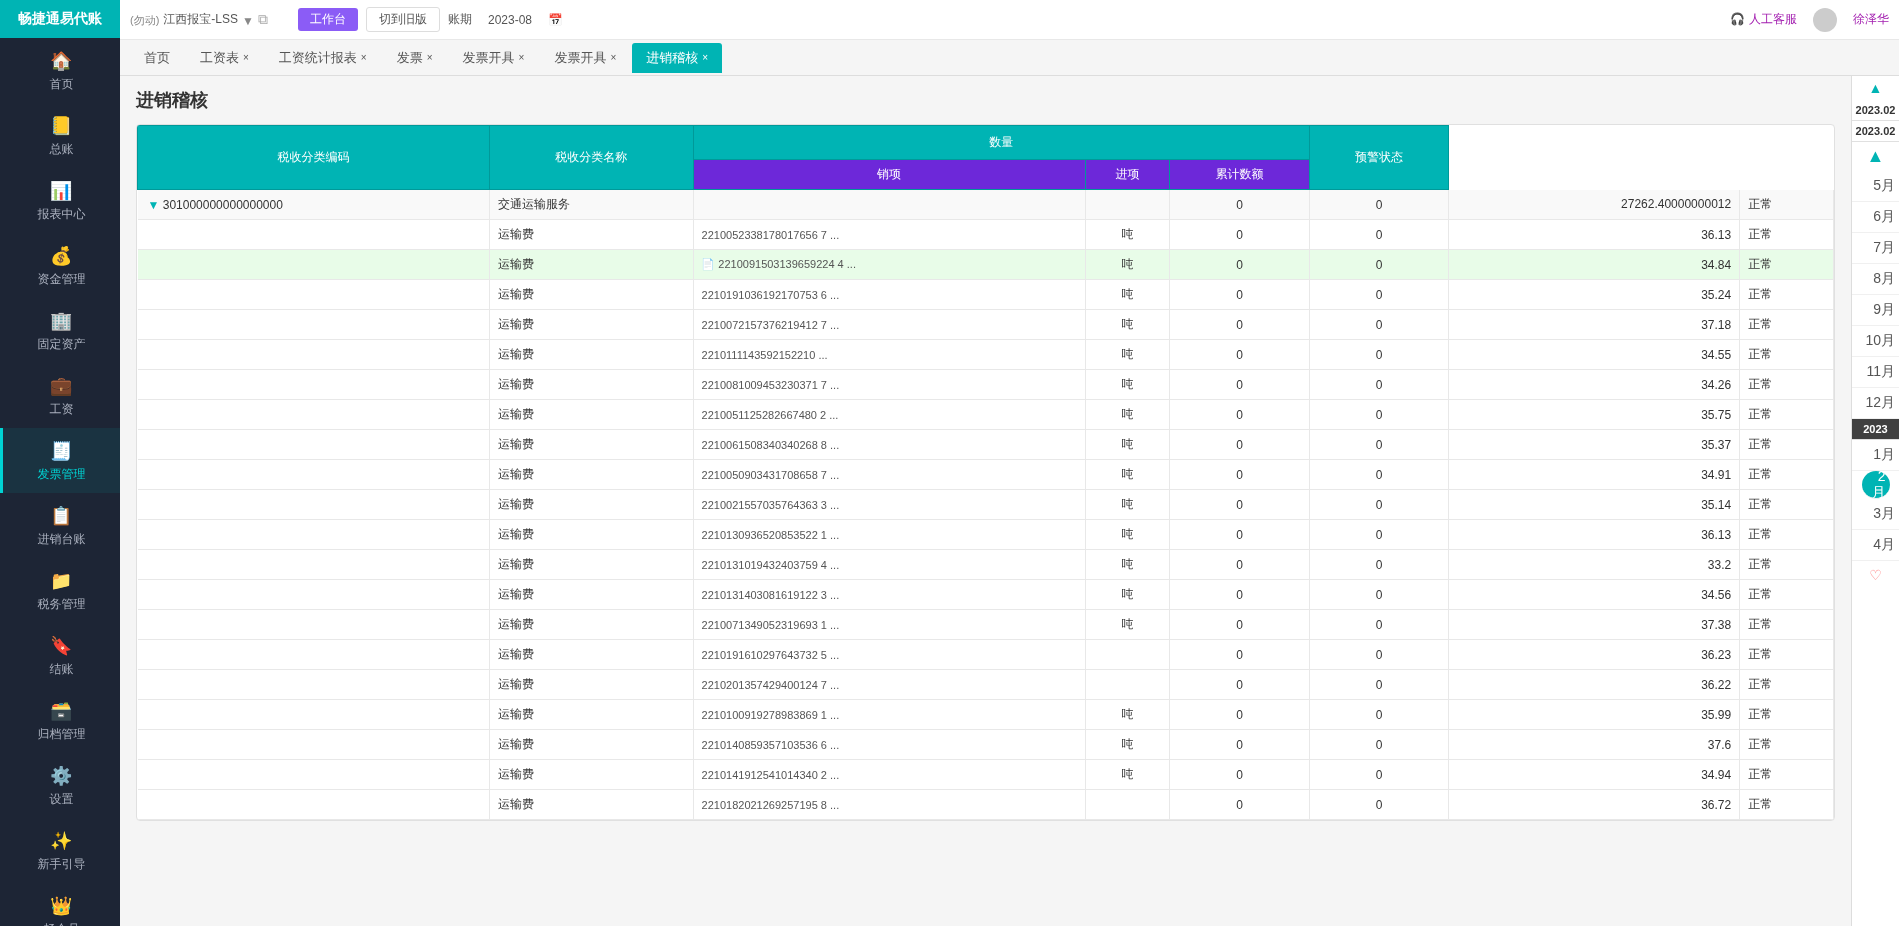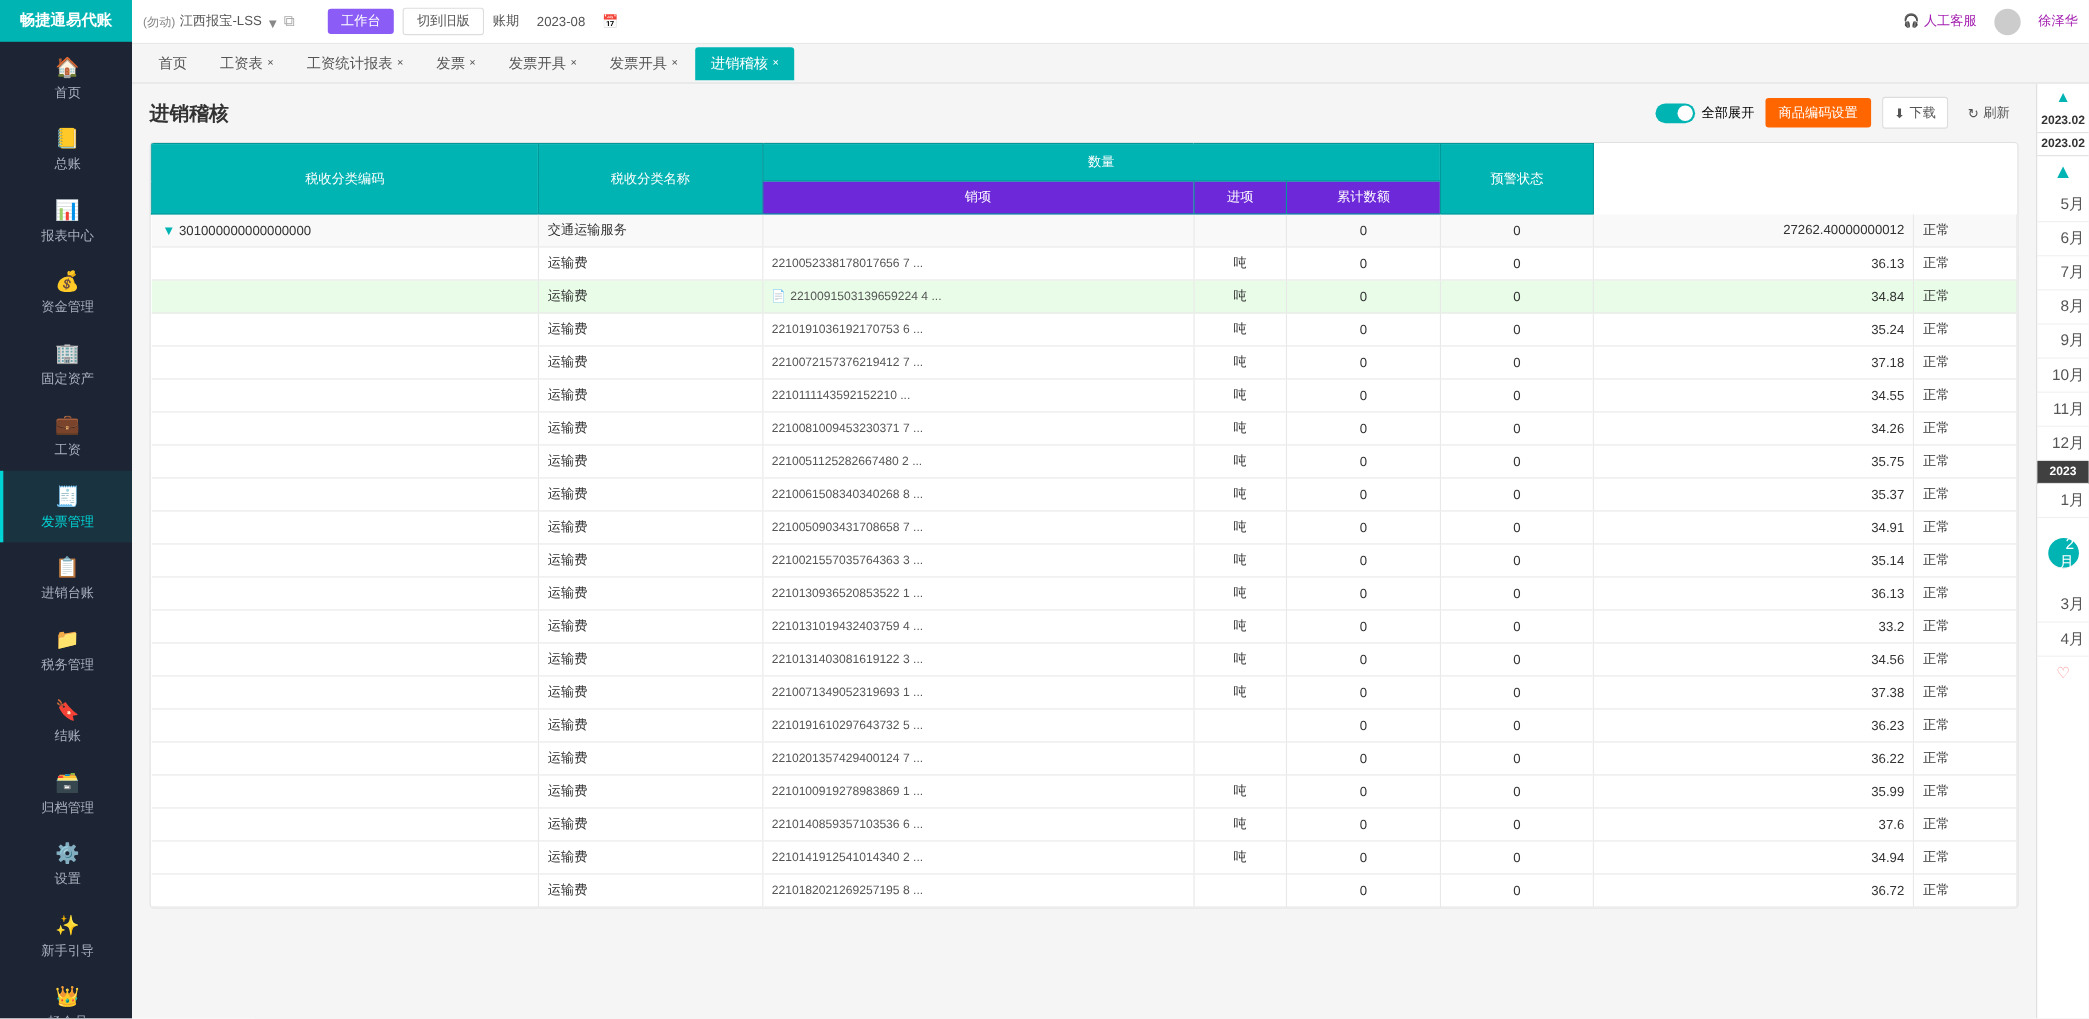--- a/index.html
+++ b/index.html
@@ -245,21 +245,21 @@
       overflow-y: auto;
     }
     .right-panel-item {
       padding: 6px 4px;
       text-align: right;
       cursor: pointer;
       color: #555;
       border-bottom: 1px solid #f0f0f0;
       font-size: 14px;
     }
-    .right-panel-item.active { color: white; background: #00b4b4; border-radius: 50%; margin: 18px auto; width: 28px; height: 28px; display: flex; align-items: center; justify-content: center; }
+    .right-panel-item.active { color: white; background: #00b4b4; border-radius: 50%; margin: 0 auto; width: 28px; height: 28px; display: flex; align-items: center; justify-content: center; }
     .right-panel-year { color: #333; font-weight: bold; font-size: 11px; padding: 4px 2px; text-align: center; border-bottom: 1px solid #e0e0e0; }
     .right-panel-nav { text-align: center; color: #00b4b4; cursor: pointer; padding: 4px; font-size: 14px; }
     .right-panel-heart { text-align: center; color: #ff8888; padding: 6px 0; font-size: 14px; }
   </style>
 </head>
 <body>
 
 <div class="sidebar">
   <div class="sidebar-logo">畅捷通易代账</div>
 
@@ -373,35 +373,20 @@
       <span>进销稽核</span>
       <span class="tab-close">×</span>
     </div>
   </div>
 
   <div class="content">
     <div class="page-content">
 
       <div class="page-header">
         <div class="page-title">进销稽核</div>
-        <div class="page-actions">
-          <div class="toggle-wrapper">
-            <div class="toggle-switch"></div>
-            <span>全部展开</span>
-          </div>
-          <button class="btn-setting">商品编码设置</button>
-          <button class="btn-download">
-            <span>⬇</span>
-            <span>下载</span>
-          </button>
-          <button class="btn-refresh">
-            <span>↻</span>
-            <span>刷新</span>
-          </button>
-        </div>
       </div>
 
       <div class="table-container">
         <table>
           <thead>
             <tr class="table-header-row-1">
               <th rowspan="2">税收分类编码</th>
               <th rowspan="2">税收分类名称</th>
               <th colspan="3">数量</th>
               <th rowspan="2">预警状态</th>

